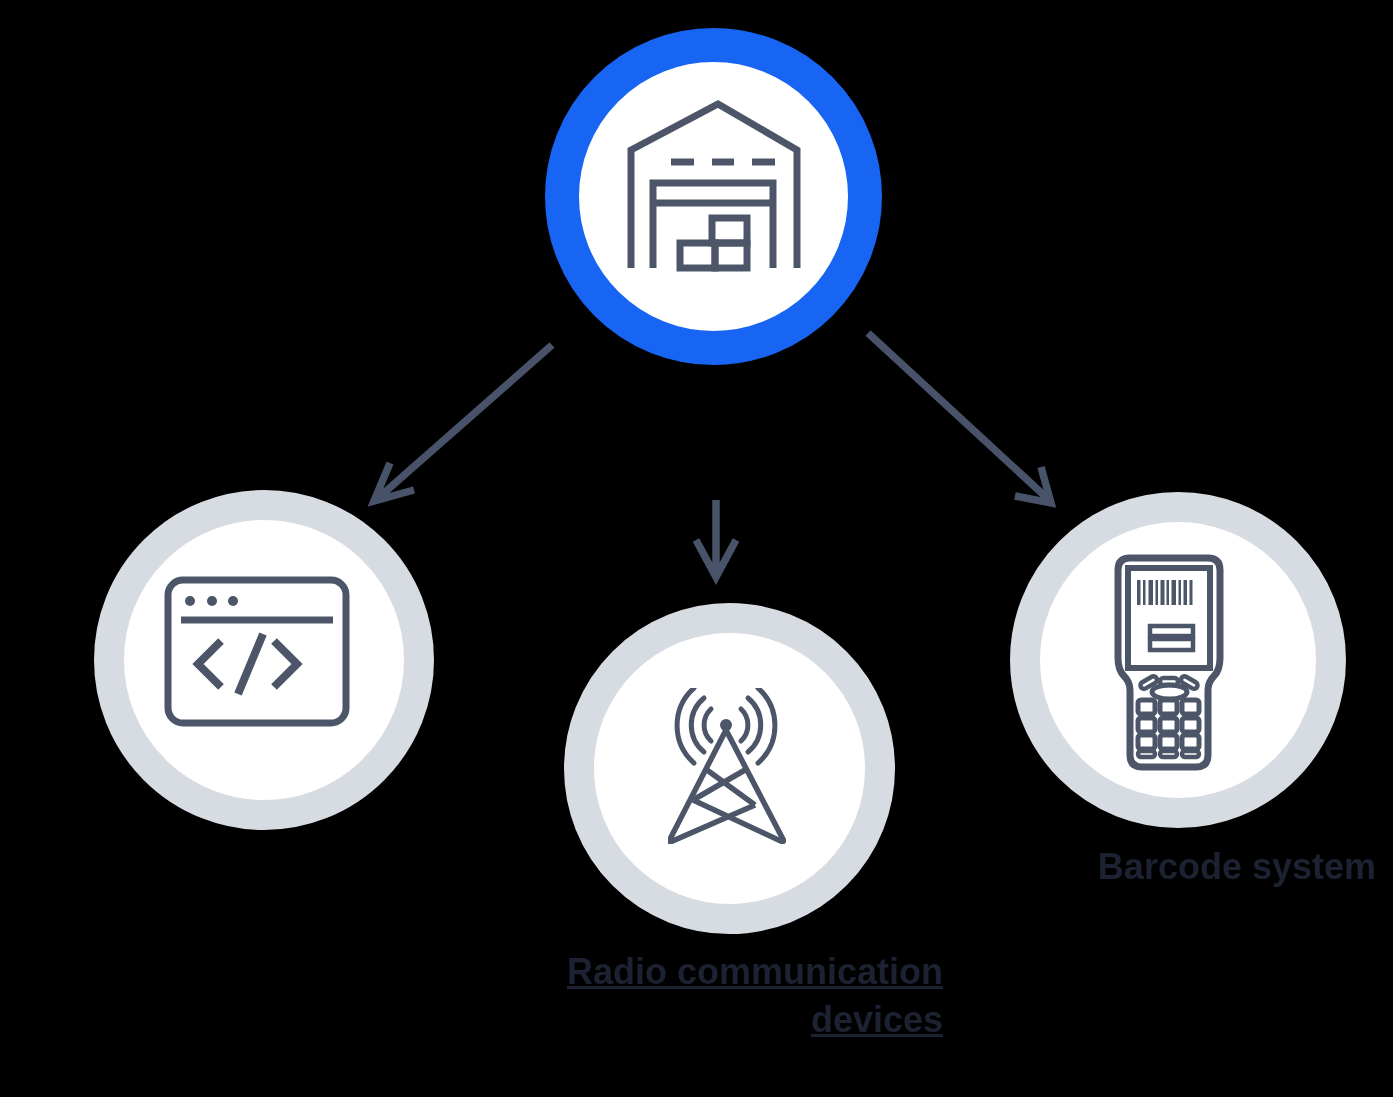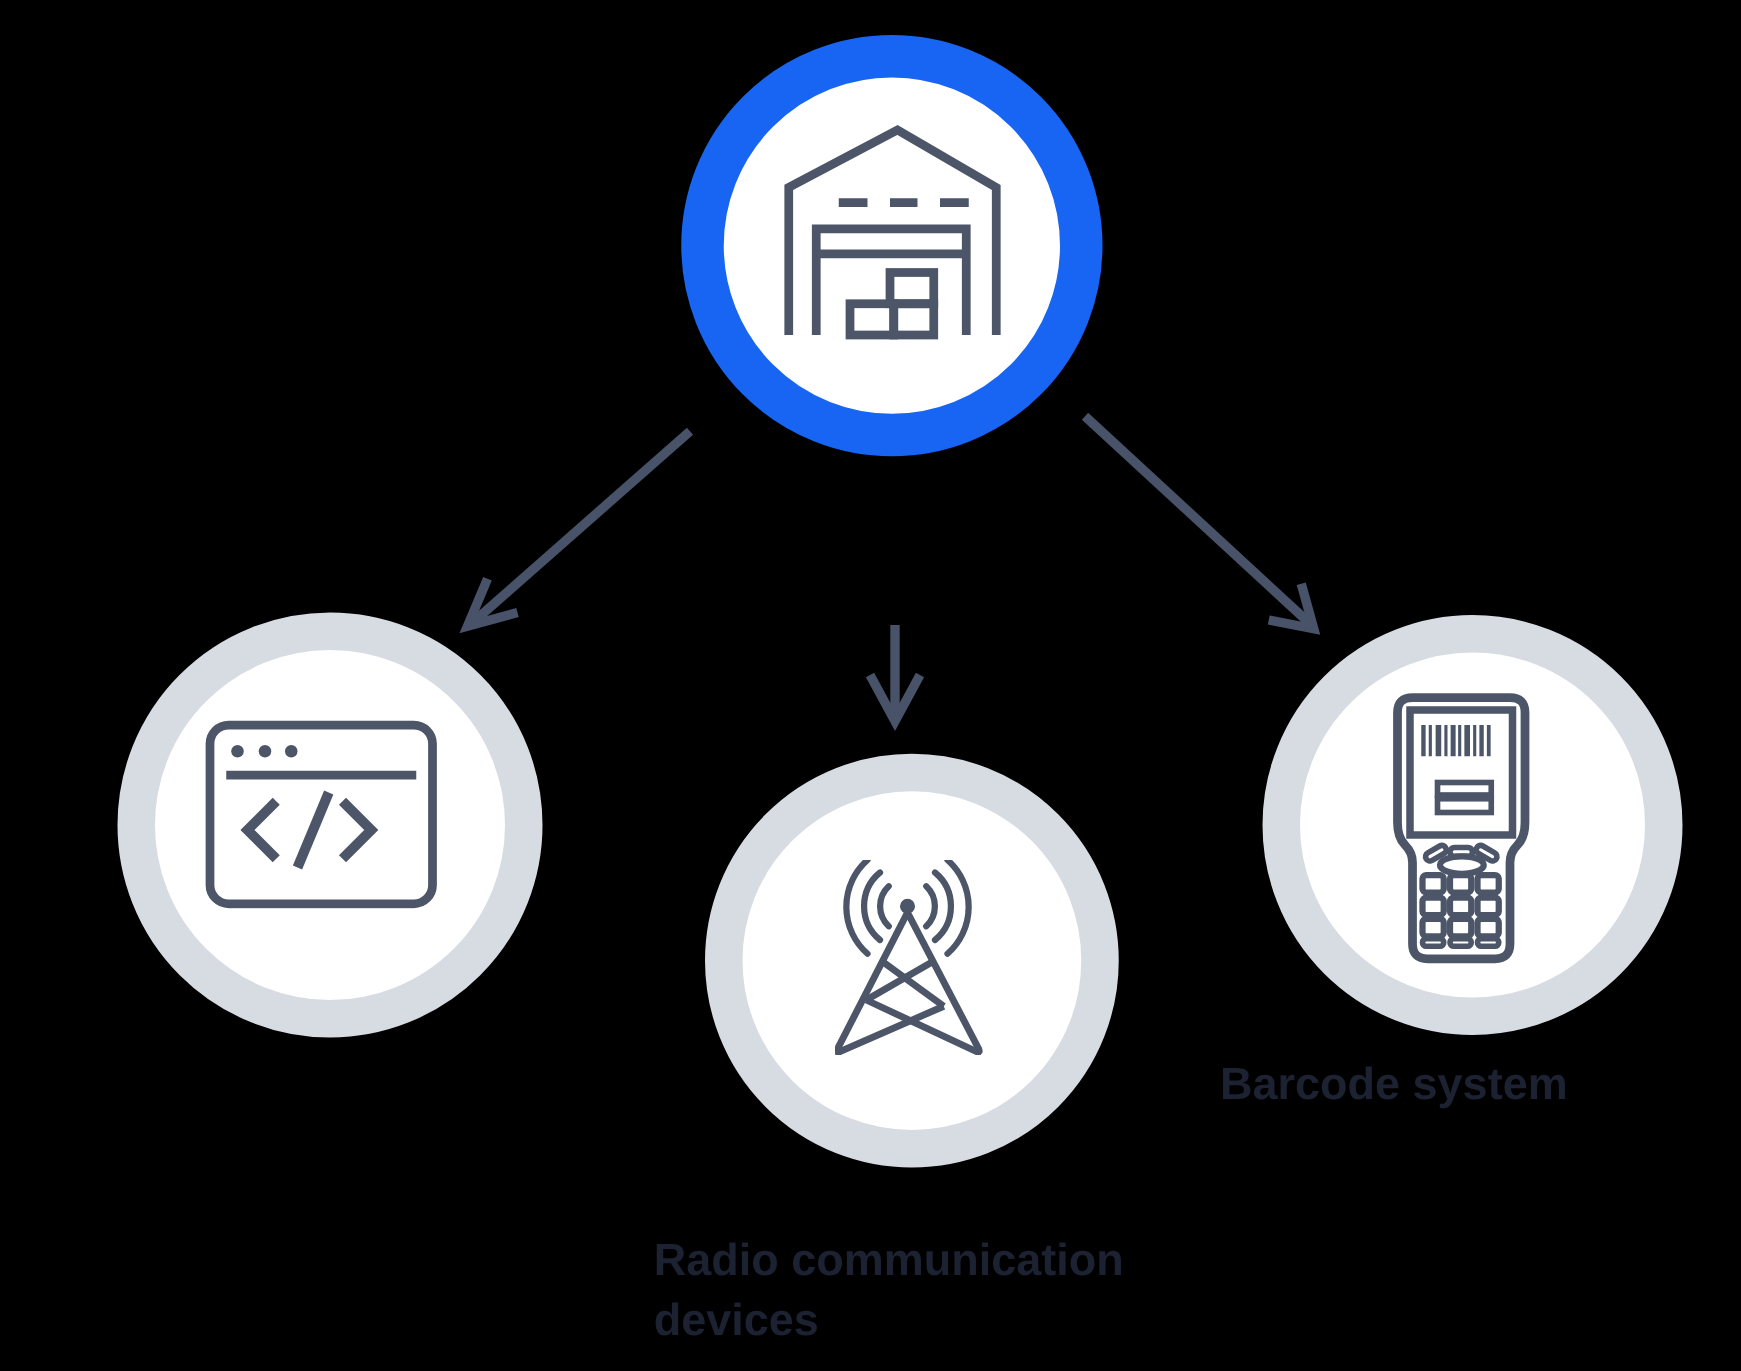--- a/index.html
+++ b/index.html
@@ -35,23 +35,23 @@
   .node.radio{left:564px;top:603px;width:331px;height:331px;}
   .node.barcode{left:1010px;top:492px;width:336px;height:336px;}
   .icon-svg{position:absolute;color:var(--icon);}
   .arrows{position:absolute;left:0;top:0;color:var(--arrow);}
   .label{
     position:absolute;
     color:var(--text);
     font-size:36px;
     line-height:48px;
     font-weight:bold;
-    text-align:left;
+    text-align:right;
   }
-  .label.radio-label{left:523px;top:984px;width:420px;}
+  .label.radio-label{left:523px;top:948px;width:420px;text-decoration:underline;}
   .label.barcode-label{left:976px;top:843px;width:400px;white-space:nowrap;}
 </style>
 </head>
 <body>
 
 <div class="canvas">
 
   <svg class="arrows" width="1393" height="1097" viewBox="0 0 1393 1097">
     <g fill="none" stroke="currentColor" stroke-width="7.5" stroke-linejoin="miter">
       <path d="M 552 345 L 377 499"></path>

